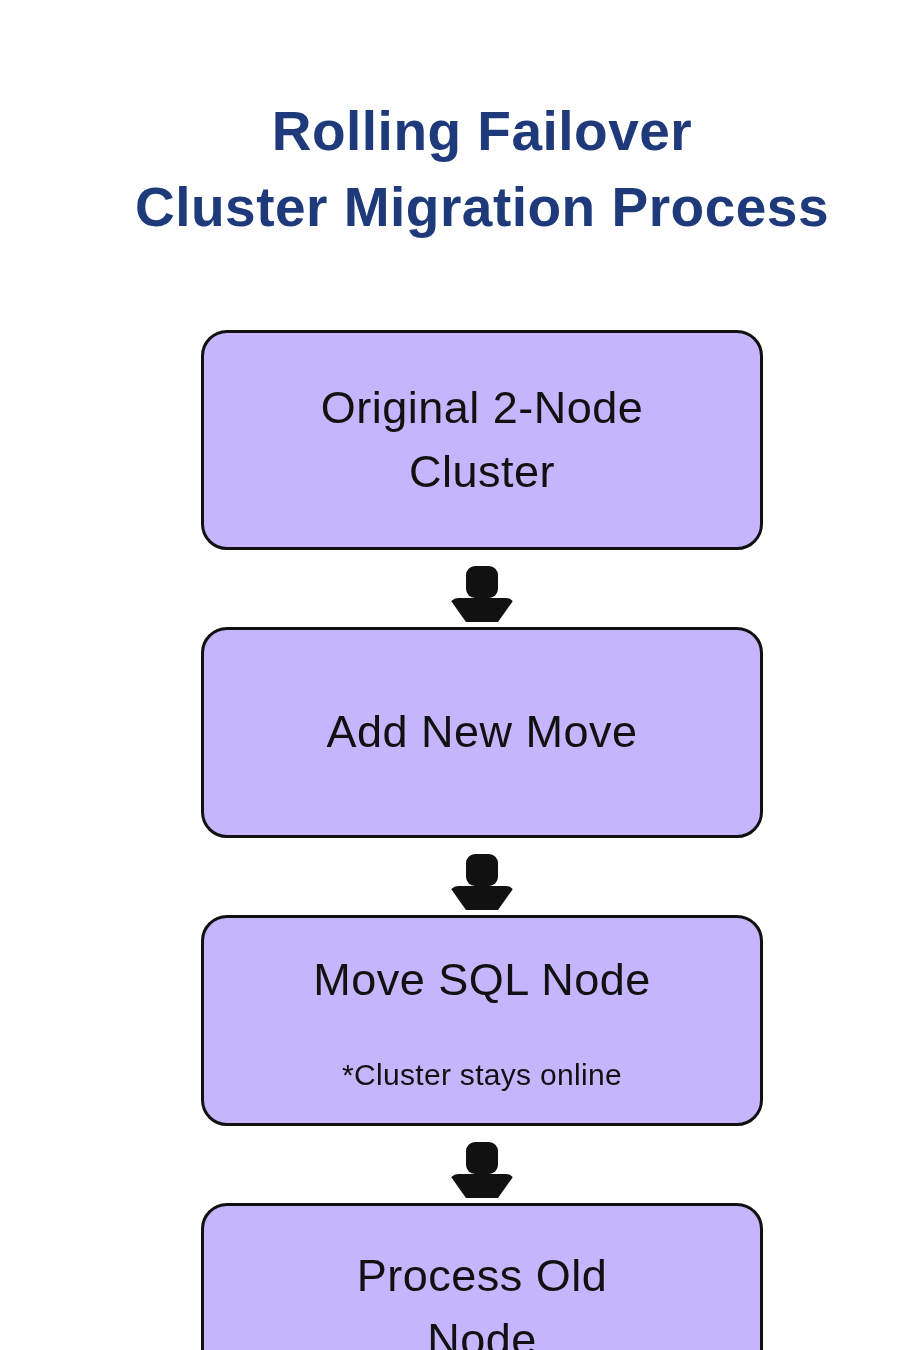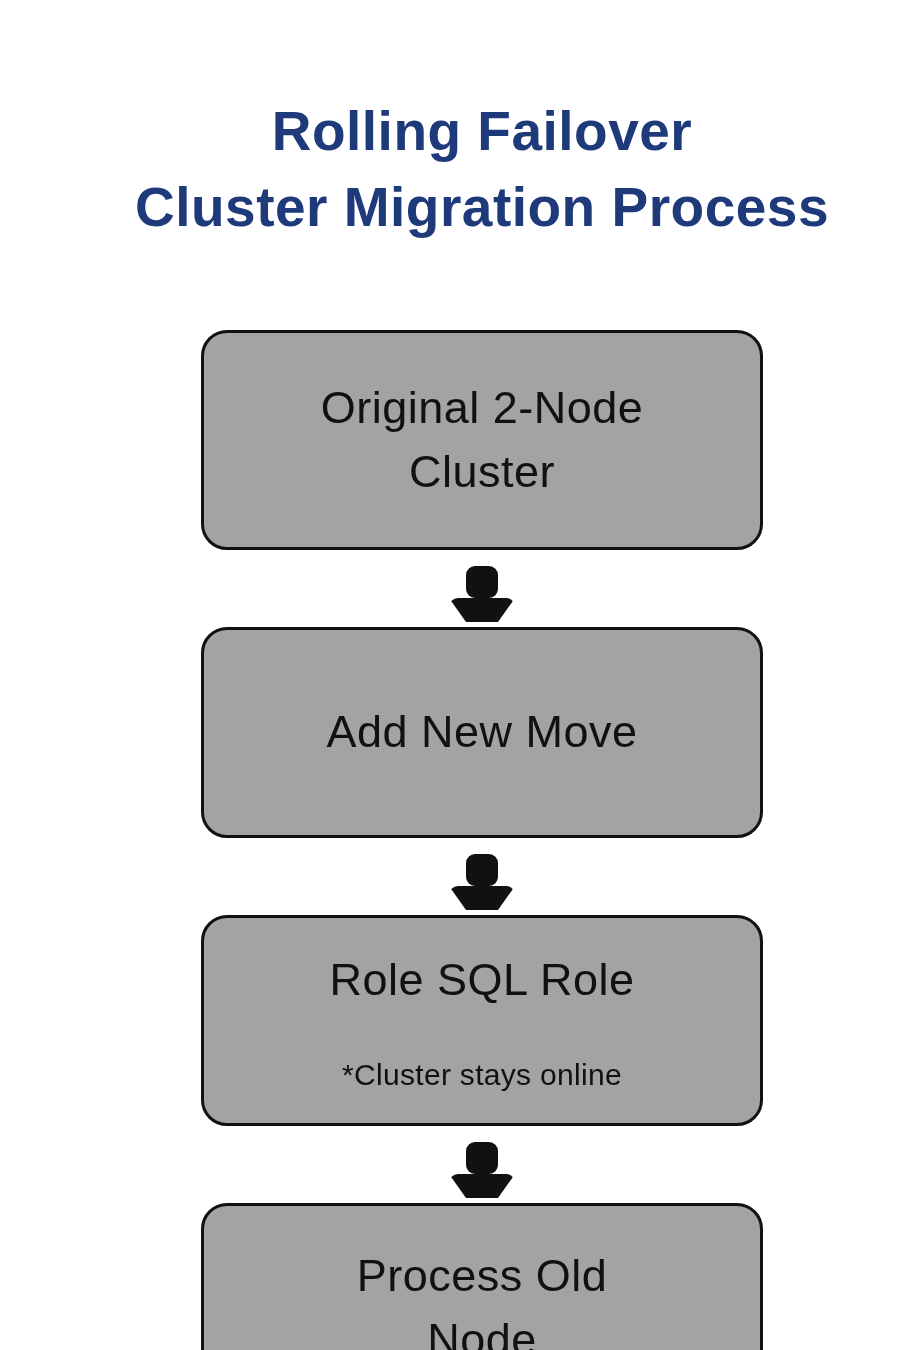--- a/index.html
+++ b/index.html
@@ -26,21 +26,21 @@
     margin-top: 52px;
     display: flex;
     flex-direction: column;
     align-items: center;
   }
   .step-box {
     width: 562px;
     min-height: 211px;
     border: 3px solid #111111;
     border-radius: 26px;
-    background: #a3a3a3;
+    background: #c4b5fd;
     display: flex;
     flex-direction: column;
     align-items: center;
     justify-content: center;
     gap: 14px;
     padding: 10px 30px;
   }
   .step-box.tall { min-height: 220px; }
   .step-label {
     font-size: 45px;
@@ -100,21 +100,21 @@
     <div class="step-box">
       <div class="step-label">Add New Move</div>
     </div>
 
     <div class="arrow">
       <div class="shaft"></div>
       <div class="head"></div>
     </div>
 
     <div class="step-box">
-      <div class="step-label">Role SQL Role</div>
+      <div class="step-label">Move SQL Node</div>
       <div class="step-note">*Cluster stays online</div>
     </div>
 
     <div class="arrow">
       <div class="shaft"></div>
       <div class="head"></div>
     </div>
 
     <div class="step-box">
       <div class="step-label">Process Old

